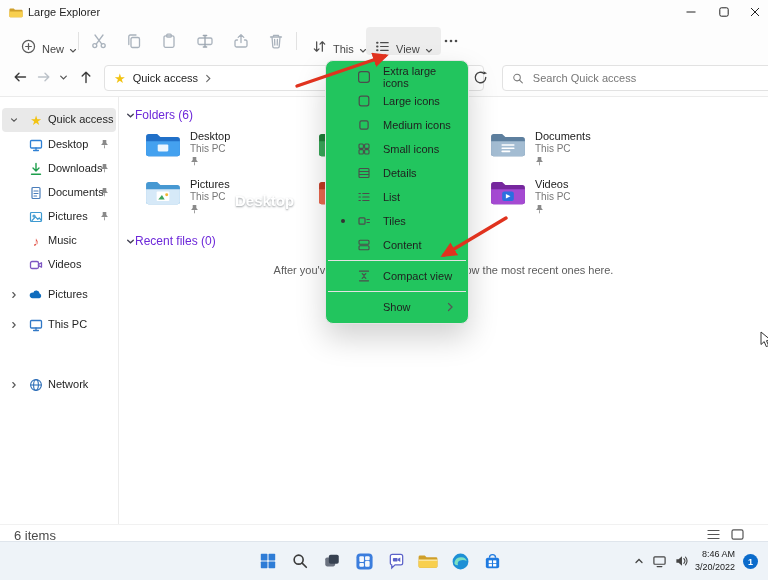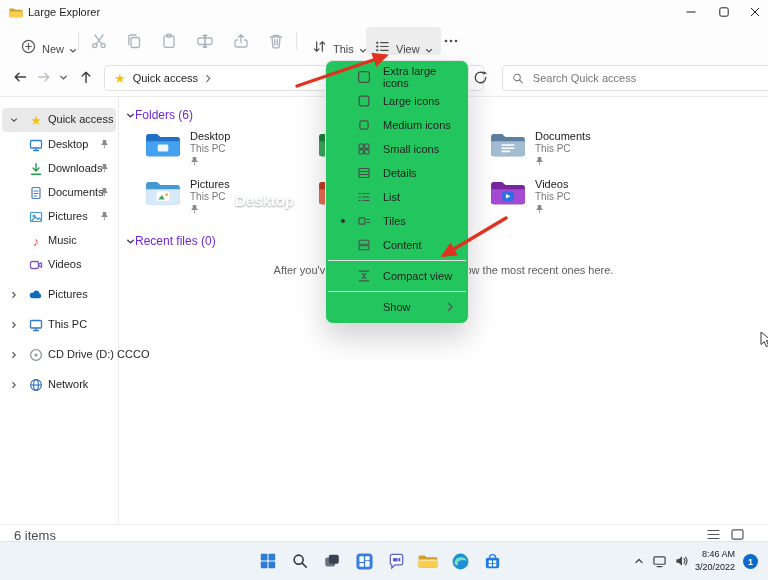--- a/index.html
+++ b/index.html
@@ -335,32 +335,20 @@
         </svg>
       <span class="sicon">
           <svg width="14" height="14" viewBox="0 0 14 14">
             <g fill="none" stroke="#3178c6" stroke-width="1.3" stroke-linecap="round">
               <rect x="1.5" y="2.5" width="11" height="7.5" rx="1"></rect>
               <path d="M7 10 v2.3 M4.6 12.5 h4.8"></path>
             </g>
           </svg>
         </span>
       <span class="slbl">This PC</span>
-    </div>
-    <div class="sitem" style="top:247px">
-      <svg class="chev" width="8" height="8" viewBox="0 0 8 8">
-          <path d="M2.8 1.5 L5.2 4 L2.8 6.5" fill="none" stroke="#555" stroke-width="1.1" stroke-linecap="round"></path>
-        </svg>
-      <span class="sicon">
-          <svg width="14" height="14" viewBox="0 0 14 14">
-            <circle cx="7" cy="7" r="5.4" fill="none" stroke="#8f959b" stroke-width="1.3"></circle>
-            <circle cx="7" cy="7" r="1.5" fill="#8f959b"></circle>
-          </svg>
-        </span>
-      <span class="slbl">CD Drive (D:) CCCO</span>
     </div>
     <div class="sitem" style="top:277px">
       <svg class="chev" width="8" height="8" viewBox="0 0 8 8">
           <path d="M2.8 1.5 L5.2 4 L2.8 6.5" fill="none" stroke="#555" stroke-width="1.1" stroke-linecap="round"></path>
         </svg>
       <span class="sicon">
           <svg width="14" height="14" viewBox="0 0 14 14">
             <g fill="none" stroke="#2f6fb8" stroke-width="1.1">
               <circle cx="7" cy="7" r="5.4"></circle>
               <ellipse cx="7" cy="7" rx="2.4" ry="5.4"></ellipse>

